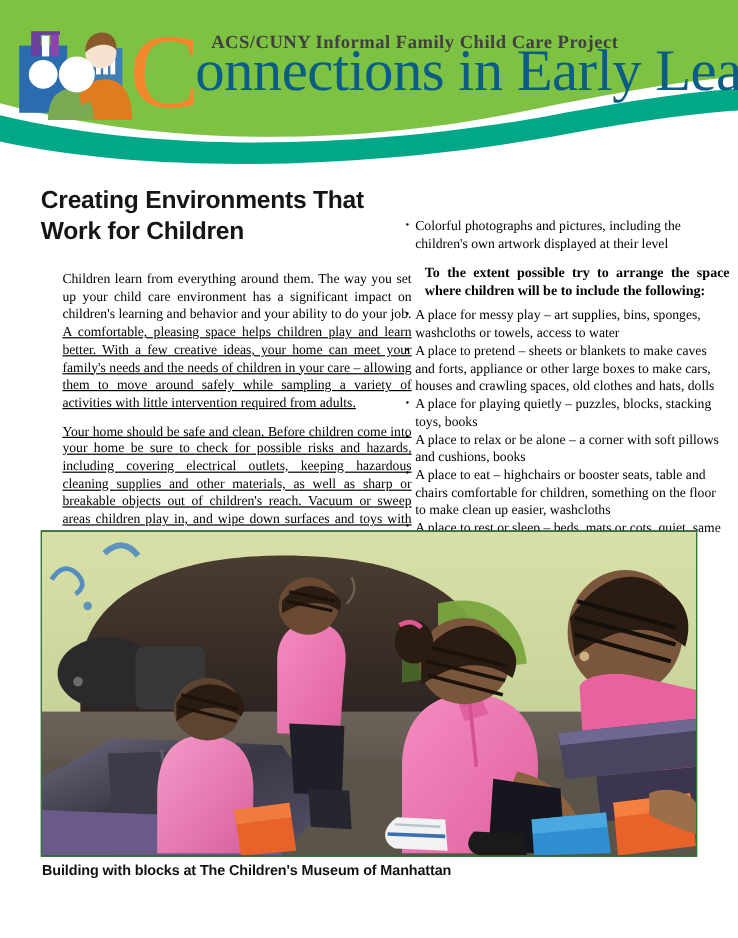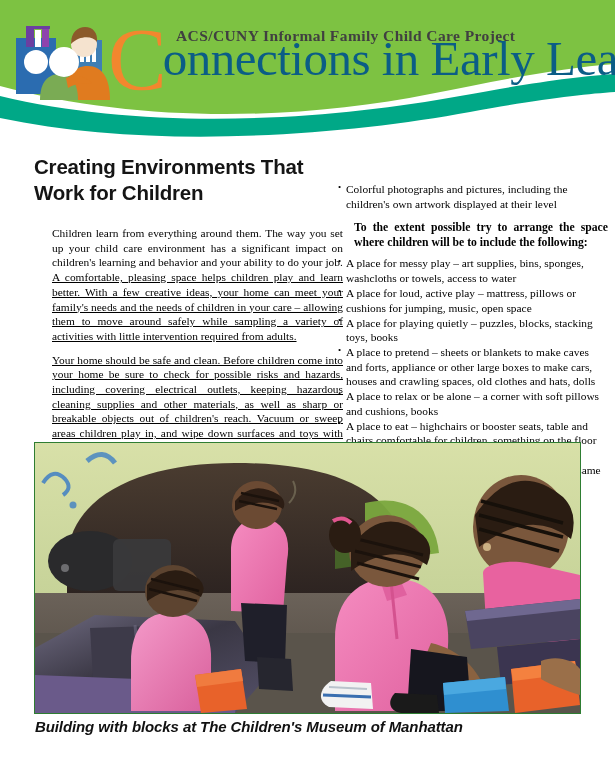--- a/index.html
+++ b/index.html
@@ -181,24 +181,23 @@
     background: #3a3030;
   }
   .photo-svg { display: block; }
 
   .caption {
     position: absolute;
     left: 35px;
     top: 578px;
     font-family: "Liberation Sans", sans-serif;
     font-weight: bold;
-    font-size: 15px;
+    font-size: 12px;
     color: #111;
     letter-spacing: -0.1px;
-    font-style: italic;
   }
 </style>
 </head>
 <body>
 
 <div class="banner">
   <svg class="banner-svg" width="615" height="140" viewBox="0 0 615 140">
 
     <path d="M0,96 C150,132 330,120 460,96 C530,83 580,76 615,74 L615,140 L0,140 Z" fill="#00a887"></path>
 
@@ -265,23 +264,22 @@
 
   <div class="col-right">
     <ul class="blist">
       <li>Colorful photographs and pictures, including the children's own artwork displayed at their level</li>
     </ul>
 
     <p class="rc-intro">To the extent possible try to arrange the space where children will be to include the following:</p>
 
     <ul class="blist">
       <li>A place for messy play – art supplies, bins, sponges, washcloths or towels, access to water</li>
-      <li>A place for loud, active play – mattress, pillows or cushions for jumping, music, open space</li>
+      <li>A place to pretend – sheets or blankets to make caves and forts, appliance or other large boxes to make cars, houses and crawling spaces, old clothes and hats, dolls</li>
       <li>A place for playing quietly – puzzles, blocks, stacking toys, books</li>
-      <li>A place to pretend – sheets or blankets to make caves and forts, appliance or other large boxes to make cars, houses and crawling spaces, old clothes and hats, dolls</li>
       <li>A place to relax or be alone – a corner with soft pillows and cushions, books</li>
       <li>A place to eat – highchairs or booster seats, table and chairs comfortable for children, something on the floor to make clean up easier, washcloths</li>
       <li>A place to rest or sleep – beds, mats or cots, quiet, same place every day</li>
     </ul>
   </div>
 
   <div class="photo-wrap">
     <svg class="photo-svg" width="545" height="270" viewBox="0 0 545 270" preserveAspectRatio="none">
       <defs>
         <linearGradient id="wallG" x1="0" y1="0" x2="0" y2="1">

